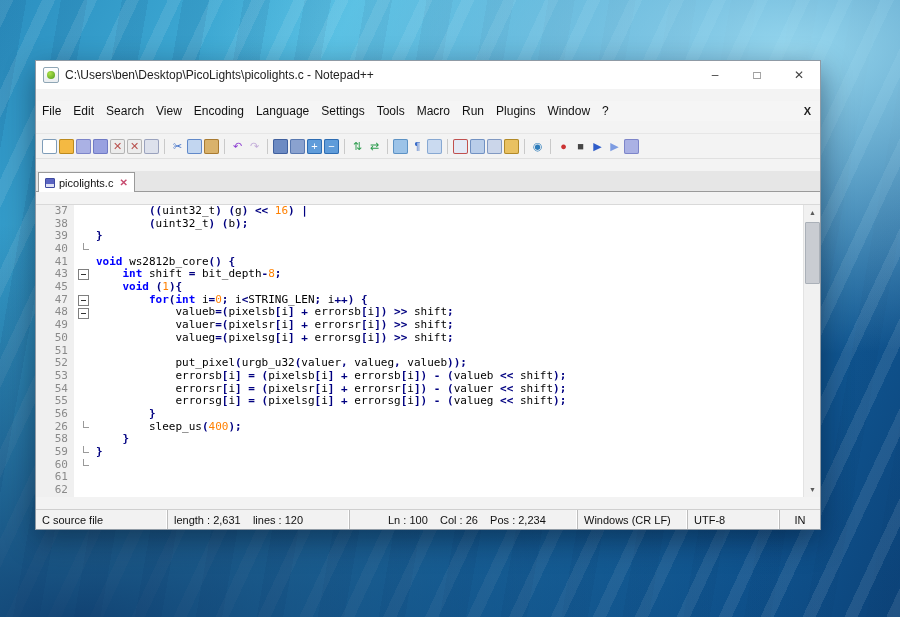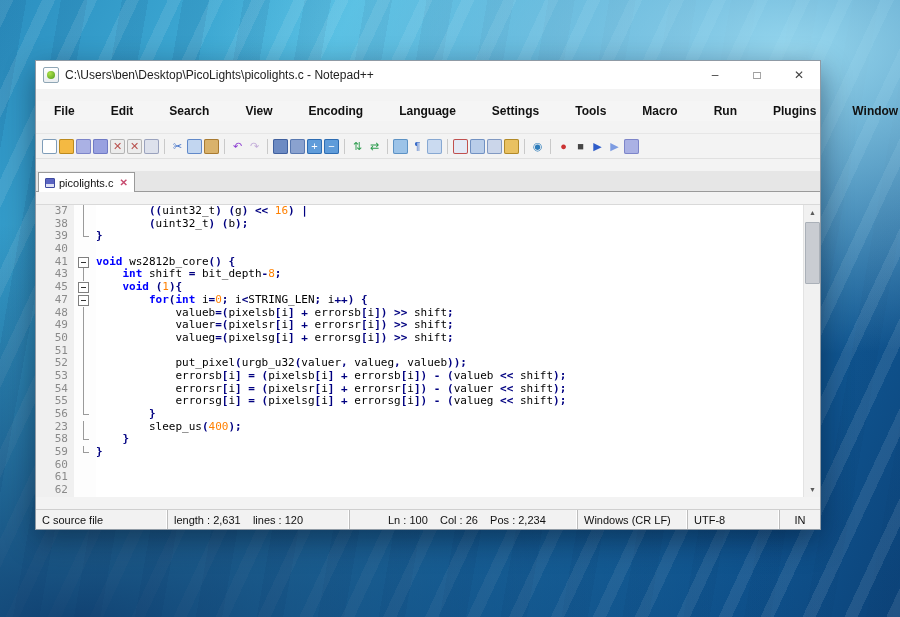--- a/index.html
+++ b/index.html
@@ -21,36 +21,36 @@
     display:flex;flex-direction:column;gap:12px;
   }
   
   .titlebar{height:28px;background:#ffffff;display:flex;align-items:center;padding-left:7px;flex:0 0 28px;}
   .app-icon{width:16px;height:16px;border:1px solid #8fa6b5;border-radius:2px;background:linear-gradient(#ffffff,#e9edf0);position:relative;flex:0 0 16px;}
   .app-icon::after{content:"";position:absolute;inset:3px;border-radius:50%;background:radial-gradient(circle at 35% 32%, #aee24a, #4c9a1d);}
   .title-text{font-size:12px;color:#222;margin-left:6px;margin-right:auto;white-space:nowrap;}
   .win-btn{width:42px;height:28px;display:inline-flex;align-items:center;justify-content:center;font-size:12px;color:#444;}
   
   .menubar{height:20px;background:#f5f5f5;display:flex;align-items:center;font-size:12px;color:#111;flex:0 0 20px;}
-  .menu-item{padding:0 18px;line-height:20px;white-space:nowrap;font-weight:bold;}
+  .menu-item{padding:0 6px;line-height:20px;white-space:nowrap;}
   .menu-x{margin-left:auto;padding:0 9px;font-weight:bold;font-size:11px;color:#222;}
   
   .toolbar{height:26px;background:#f3f3f3;border-top:1px solid #e6e6e6;border-bottom:1px solid #e0e0e0;display:flex;align-items:center;padding-left:5px;flex:0 0 26px;}
   .tbico{width:15px;height:15px;margin:0 1px;border-radius:2px;display:inline-flex;align-items:center;justify-content:center;font-size:11px;line-height:1;}
   .tbsep{width:1px;height:15px;background:#c9c9c9;margin:0 4px;}
   
   .tabbar{height:21px;background:#e6e6e6;border-bottom:1px solid #9a9a9a;display:flex;align-items:flex-end;padding-left:2px;flex:0 0 21px;}
   .tab{height:20px;background:#ffffff;border:1px solid #9a9a9a;border-bottom:none;display:inline-flex;align-items:center;padding:0 6px;font-size:11px;gap:4px;position:relative;top:1px;}
   .tab-save-icon{width:10px;height:10px;background:#5a64c2;border:1px solid #3f4aa0;box-shadow:inset 0 -3px 0 #dfe2f5;border-radius:1px;}
   .tab-label{color:#111;}
   .tab-close{color:#c74a6e;font-weight:bold;font-size:10px;margin-left:2px;}
   
   .editor{flex:1 1 auto;position:relative;background:#ffffff;overflow:hidden;border-top:1px solid #d9d9d9;}
   .lines{position:absolute;left:0;top:0;right:17px;bottom:0;overflow:hidden;font-family:"DejaVu Sans Mono",monospace;font-size:11px;line-height:12.7px;}
-  .line-row{display:flex;height:12.7px;white-space:pre;}
+  .line-row{display:flex;height:12.7px;white-space:pre;align-items:flex-end;}
   .ln{flex:0 0 38px;background:#f0f0f0;color:#8a8a8a;text-align:right;padding-right:6px;}
   .fm{flex:0 0 22px;position:relative;background:#fdfdfd;}
   .fm.v::before{content:"";position:absolute;left:9px;top:0;height:100%;width:1px;background:#9a9a9a;}
   .fm.end::before{content:"";position:absolute;left:9px;top:0;height:7px;width:1px;background:#9a9a9a;}
   .fm.end::after{content:"";position:absolute;left:9px;top:6px;width:6px;height:1px;background:#9a9a9a;}
   .fm.box::before{content:"";position:absolute;left:4px;top:1px;width:9px;height:9px;border:1px solid #7f7f7f;background:#ffffff;}
   .fm.box::after{content:"";position:absolute;left:7px;top:6px;width:5px;height:1px;background:#333333;}
   .code{flex:1;color:#000;}
   .tk-k{color:#0000ff;font-weight:bold;}
   .tk-n{color:#ff8000;}
@@ -166,21 +166,21 @@
           <div class="line-row"><span class="ln">47</span><span class="fm box"></span><span class="code"><span>        </span><span class="tk-k">for</span><span class="tk-o">(</span><span class="tk-k">int</span><span> </span><span>i</span><span class="tk-o">=</span><span class="tk-n">0</span><span class="tk-o">;</span><span> </span><span>i</span><span class="tk-o">&lt;</span><span>STRING_LEN</span><span class="tk-o">;</span><span> </span><span>i</span><span class="tk-o">++</span><span class="tk-o">)</span><span> </span><span class="tk-o">{</span></span></div>
           <div class="line-row"><span class="ln">48</span><span class="fm v"></span><span class="code"><span>            </span><span>valueb</span><span class="tk-o">=</span><span class="tk-o">(</span><span>pixelsb</span><span class="tk-o">[</span><span>i</span><span class="tk-o">]</span><span> </span><span class="tk-o">+</span><span> </span><span>errorsb</span><span class="tk-o">[</span><span>i</span><span class="tk-o">]</span><span class="tk-o">)</span><span> </span><span class="tk-o">&gt;&gt;</span><span> </span><span>shift</span><span class="tk-o">;</span></span></div>
           <div class="line-row"><span class="ln">49</span><span class="fm v"></span><span class="code"><span>            </span><span>valuer</span><span class="tk-o">=</span><span class="tk-o">(</span><span>pixelsr</span><span class="tk-o">[</span><span>i</span><span class="tk-o">]</span><span> </span><span class="tk-o">+</span><span> </span><span>errorsr</span><span class="tk-o">[</span><span>i</span><span class="tk-o">]</span><span class="tk-o">)</span><span> </span><span class="tk-o">&gt;&gt;</span><span> </span><span>shift</span><span class="tk-o">;</span></span></div>
           <div class="line-row"><span class="ln">50</span><span class="fm v"></span><span class="code"><span>            </span><span>valueg</span><span class="tk-o">=</span><span class="tk-o">(</span><span>pixelsg</span><span class="tk-o">[</span><span>i</span><span class="tk-o">]</span><span> </span><span class="tk-o">+</span><span> </span><span>errorsg</span><span class="tk-o">[</span><span>i</span><span class="tk-o">]</span><span class="tk-o">)</span><span> </span><span class="tk-o">&gt;&gt;</span><span> </span><span>shift</span><span class="tk-o">;</span></span></div>
           <div class="line-row"><span class="ln">51</span><span class="fm v"></span><span class="code"></span></div>
           <div class="line-row"><span class="ln">52</span><span class="fm v"></span><span class="code"><span>            </span><span>put_pixel</span><span class="tk-o">(</span><span>urgb_u32</span><span class="tk-o">(</span><span>valuer</span><span class="tk-o">,</span><span> </span><span>valueg</span><span class="tk-o">,</span><span> </span><span>valueb</span><span class="tk-o">))</span><span class="tk-o">;</span></span></div>
           <div class="line-row"><span class="ln">53</span><span class="fm v"></span><span class="code"><span>            </span><span>errorsb</span><span class="tk-o">[</span><span>i</span><span class="tk-o">]</span><span> </span><span class="tk-o">=</span><span> </span><span class="tk-o">(</span><span>pixelsb</span><span class="tk-o">[</span><span>i</span><span class="tk-o">]</span><span> </span><span class="tk-o">+</span><span> </span><span>errorsb</span><span class="tk-o">[</span><span>i</span><span class="tk-o">]</span><span class="tk-o">)</span><span> </span><span class="tk-o">-</span><span> </span><span class="tk-o">(</span><span>valueb</span><span> </span><span class="tk-o">&lt;&lt;</span><span> </span><span>shift</span><span class="tk-o">)</span><span class="tk-o">;</span></span></div>
           <div class="line-row"><span class="ln">54</span><span class="fm v"></span><span class="code"><span>            </span><span>errorsr</span><span class="tk-o">[</span><span>i</span><span class="tk-o">]</span><span> </span><span class="tk-o">=</span><span> </span><span class="tk-o">(</span><span>pixelsr</span><span class="tk-o">[</span><span>i</span><span class="tk-o">]</span><span> </span><span class="tk-o">+</span><span> </span><span>errorsr</span><span class="tk-o">[</span><span>i</span><span class="tk-o">]</span><span class="tk-o">)</span><span> </span><span class="tk-o">-</span><span> </span><span class="tk-o">(</span><span>valuer</span><span> </span><span class="tk-o">&lt;&lt;</span><span> </span><span>shift</span><span class="tk-o">)</span><span class="tk-o">;</span></span></div>
           <div class="line-row"><span class="ln">55</span><span class="fm v"></span><span class="code"><span>            </span><span>errorsg</span><span class="tk-o">[</span><span>i</span><span class="tk-o">]</span><span> </span><span class="tk-o">=</span><span> </span><span class="tk-o">(</span><span>pixelsg</span><span class="tk-o">[</span><span>i</span><span class="tk-o">]</span><span> </span><span class="tk-o">+</span><span> </span><span>errorsg</span><span class="tk-o">[</span><span>i</span><span class="tk-o">]</span><span class="tk-o">)</span><span> </span><span class="tk-o">-</span><span> </span><span class="tk-o">(</span><span>valueg</span><span> </span><span class="tk-o">&lt;&lt;</span><span> </span><span>shift</span><span class="tk-o">)</span><span class="tk-o">;</span></span></div>
           <div class="line-row"><span class="ln">56</span><span class="fm end"></span><span class="code"><span>        </span><span class="tk-o">}</span></span></div>
-          <div class="line-row"><span class="ln">23</span><span class="fm v"></span><span class="code"><span>        </span><span>sleep_us</span><span class="tk-o">(</span><span class="tk-n">400</span><span class="tk-o">)</span><span class="tk-o">;</span></span></div>
+          <div class="line-row"><span class="ln">26</span><span class="fm v"></span><span class="code"><span>        </span><span>sleep_us</span><span class="tk-o">(</span><span class="tk-n">400</span><span class="tk-o">)</span><span class="tk-o">;</span></span></div>
           <div class="line-row"><span class="ln">58</span><span class="fm end"></span><span class="code"><span>    </span><span class="tk-o">}</span></span></div>
           <div class="line-row"><span class="ln">59</span><span class="fm end"></span><span class="code"><span class="tk-o">}</span></span></div>
           <div class="line-row"><span class="ln">60</span><span class="fm"></span><span class="code"></span></div>
           <div class="line-row"><span class="ln">61</span><span class="fm"></span><span class="code"></span></div>
           <div class="line-row"><span class="ln">62</span><span class="fm"></span><span class="code"></span></div>
           <div class="line-row"><span class="ln">63</span><span class="fm box"></span><span class="code"><span class="tk-k">int</span><span> </span><span>main</span><span class="tk-o">()</span><span> </span><span class="tk-o">{</span></span></div>
         </div>
       <div class="vscroll">
         <span class="sarrow up">▲</span>
         <span class="sthumb"></span>

